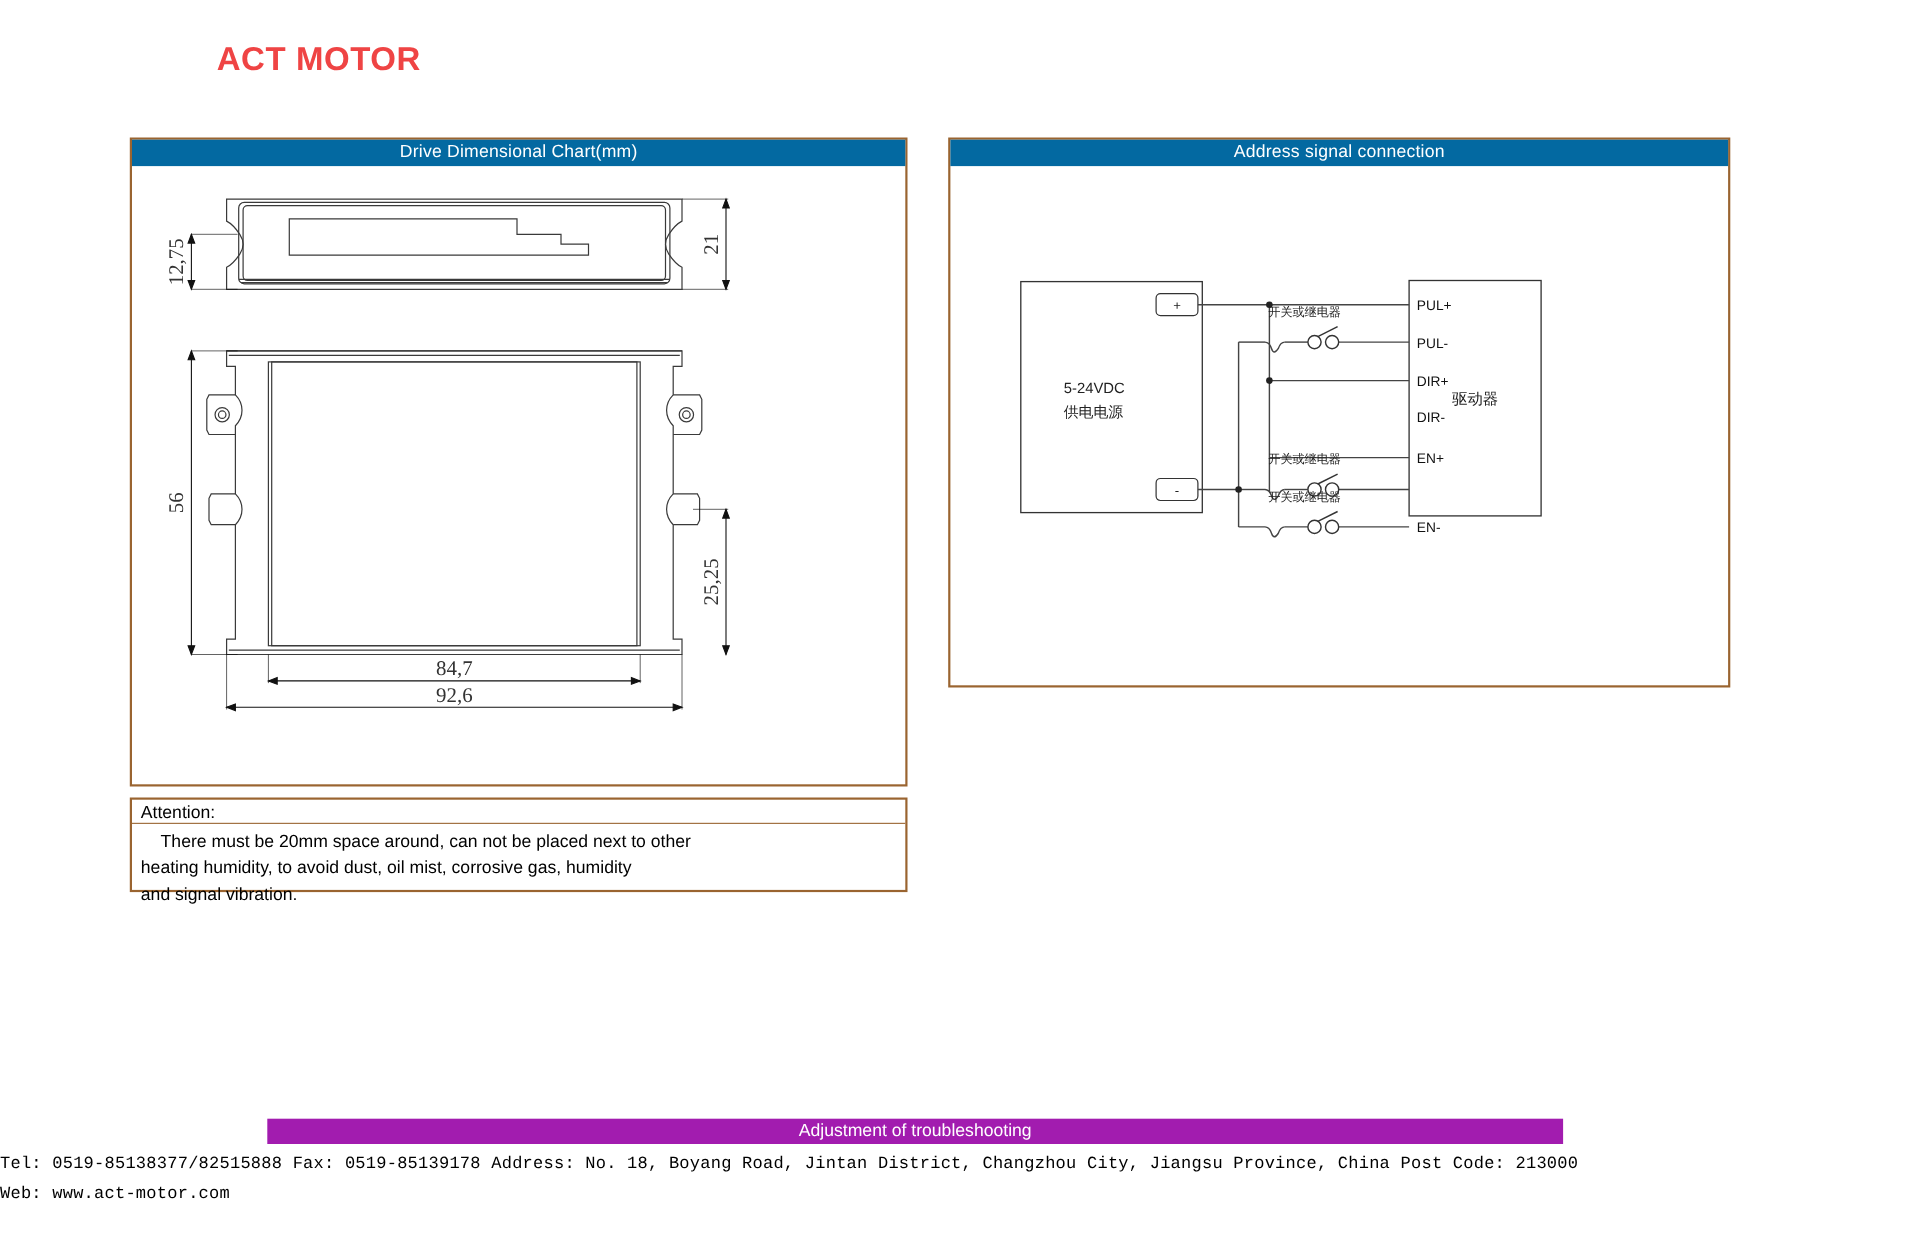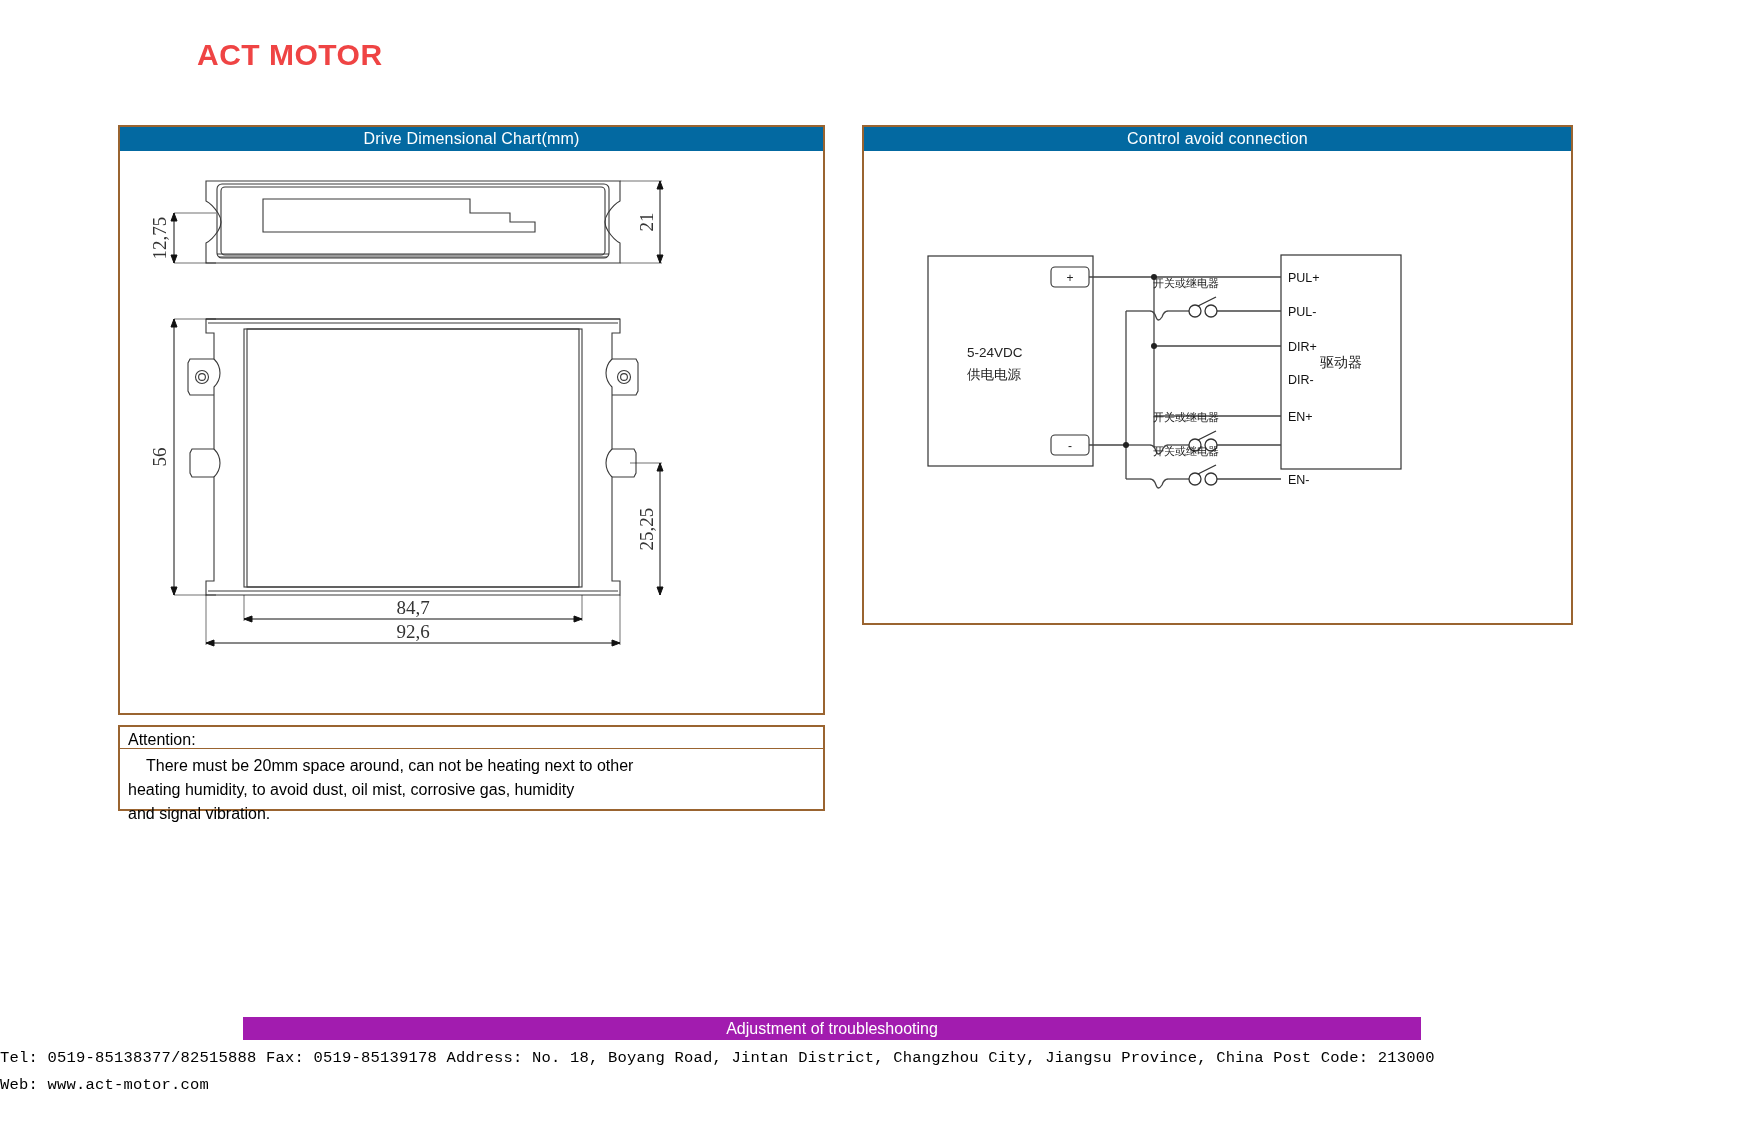--- a/index.html
+++ b/index.html
@@ -201,21 +201,21 @@
       </g>
       <text x="46" y="306" font-family="Liberation Serif, serif" font-size="19" fill="#333" transform="rotate(-90 46 306)" text-anchor="middle">56</text>
       <text x="533" y="378" font-family="Liberation Serif, serif" font-size="19" fill="#333" transform="rotate(-90 533 378)" text-anchor="middle">25,25</text>
       <text x="293" y="463" font-family="Liberation Serif, serif" font-size="19" fill="#333" text-anchor="middle">84,7</text>
       <text x="293" y="487" font-family="Liberation Serif, serif" font-size="19" fill="#333" text-anchor="middle">92,6</text>
     </svg>
   </div>
 </div>
 
 <div class="panel" id="panel-ctrl">
-  <div class="panel-title">Control avoid connection</div>
+  <div class="panel-title">Address signal connection</div>
   <div class="panel-body">
     <svg class="draw" viewBox="0 0 707 472" preserveAspectRatio="none">
       <g fill="none" stroke="#333" stroke-width="1.2">
 
         <rect x="64" y="105" width="165" height="210"></rect>
 
         <rect x="187" y="116" width="38" height="20" rx="4" stroke-width="1.1"></rect>
 
         <rect x="187" y="284" width="38" height="20" rx="4" stroke-width="1.1"></rect>
 
@@ -287,21 +287,21 @@
       <text x="424" y="233" font-family="Liberation Sans, sans-serif" font-size="12.5" fill="#111">DIR-</text>
       <text x="424" y="270" font-family="Liberation Sans, sans-serif" font-size="12.5" fill="#111">EN+</text>
       <text x="424" y="333" font-family="Liberation Sans, sans-serif" font-size="12.5" fill="#111">EN-</text>
     </svg>
   </div>
 </div>
 
 <div class="panel" id="panel-attn">
   <div class="attn-head">Attention:</div>
   <div class="attn-body">
-    <span class="indent"></span><span>There must be 20mm space around, can not be heating next to other</span><br>
+    <span class="indent"></span><span>There must be 20mm space around, can not be placed next to other</span><br>
     <span>heating humidity, to avoid dust, oil mist, corrosive gas, humidity</span><br>
     <span>and signal vibration.</span>
   </div>
 </div>
 
 <div class="footer-bar">Adjustment of troubleshooting</div>
 <div class="footer-text">
   <div>Tel: 0519-85138377/82515888 Fax: 0519-85139178 Address: No. 18, Boyang Road, Jintan District, Changzhou City, Jiangsu Province, China Post Code: 213000</div>
   <div>Web: www.act-motor.com</div>
 </div>

